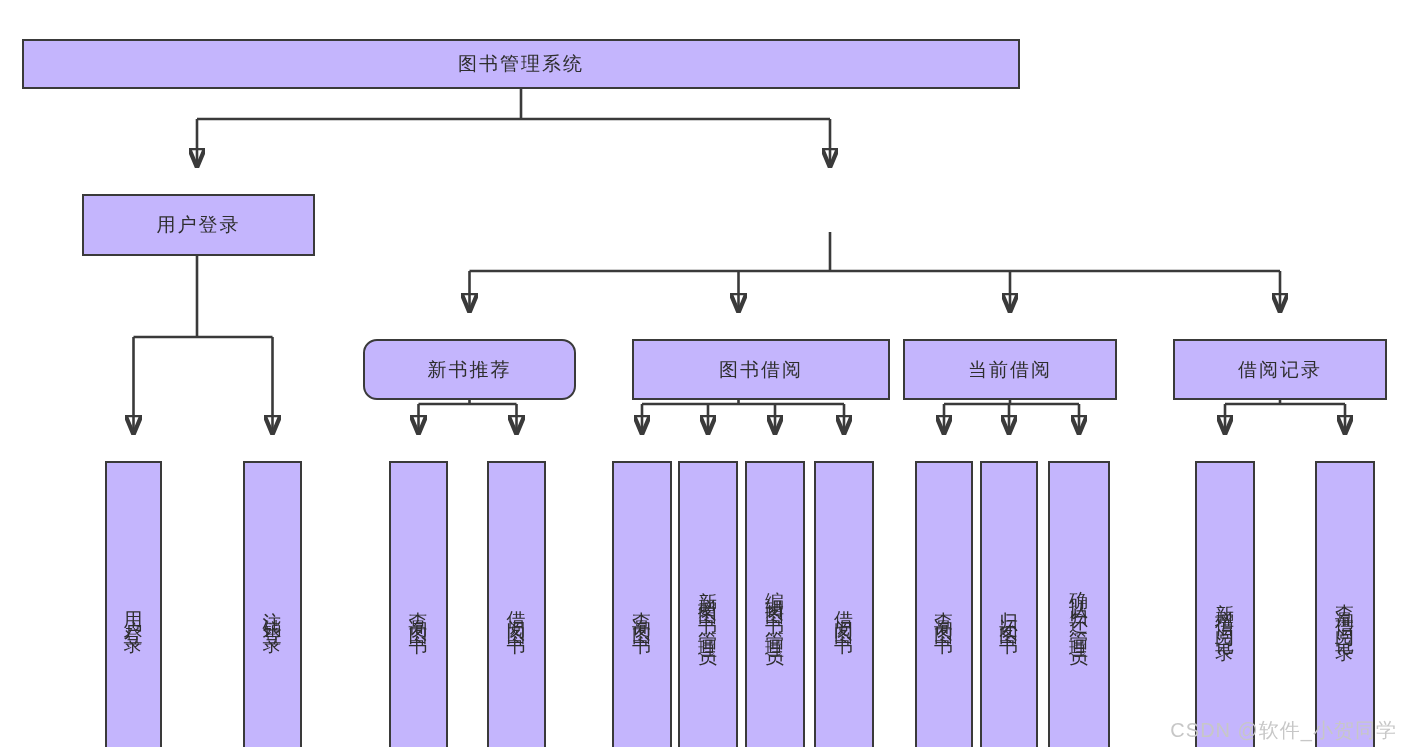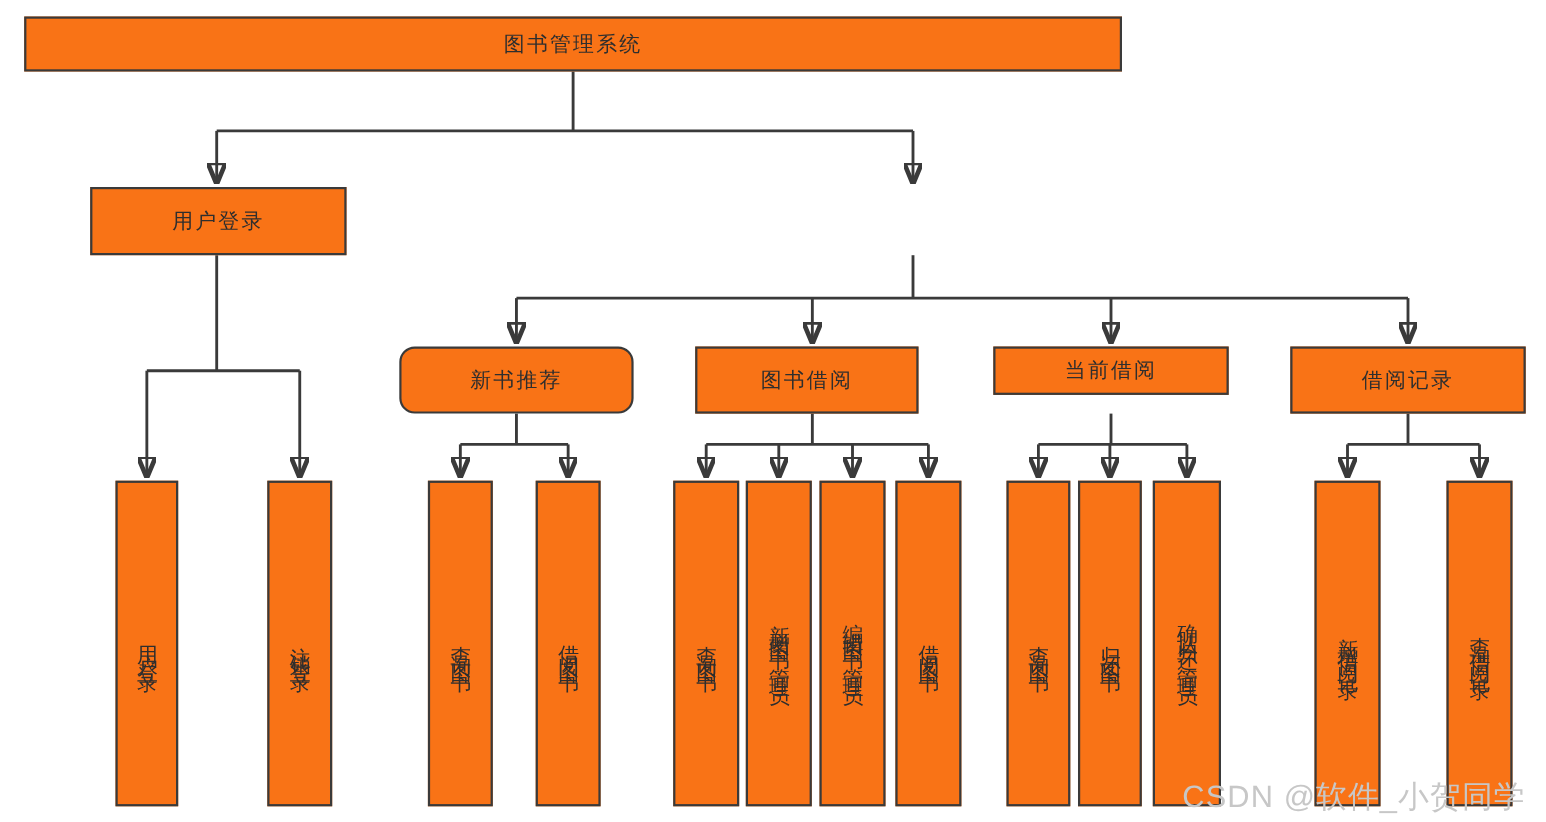--- a/index.html
+++ b/index.html
@@ -26,43 +26,44 @@
   }
   svg.connectors path {
     stroke: #3a3a3a;
     stroke-width: 2.6;
     fill: none;
   }
   .node {
     position: absolute;
     box-sizing: border-box;
     border: 2.5px solid #3a3a3a;
-    background: #f97316;
+    background: #c4b5fd;
     display: flex;
     align-items: center;
     justify-content: center;
     color: #2e2e2e;
     font-size: 19px;
     letter-spacing: 2px;
     z-index: 2;
     text-align: center;
+    margin-top: 24px;
   }
   .leaf {
     writing-mode: vertical-rl;
     font-size: 19px;
     letter-spacing: 8px;
     line-height: 1;
     padding-top: 6px;
   }
   .watermark {
     position: absolute;
-    right: 18px;
+    right: 8px;
     bottom: 3px;
     color: #c7c7c7;
-    font-size: 28px;
+    font-size: 20px;
     letter-spacing: 1px;
     z-index: 3;
     white-space: nowrap;
   }
 </style>
 </head>
 <body>
 
 <div class="stage">
 
@@ -118,24 +119,24 @@
     <span>图书管理系统</span>
   </div>
 
   <div class="node" style="left:82px; top:170px; width:233px; height:62px;">
     <span>用户登录</span>
   </div>
 
   <div class="node" style="left:363px; top:315px; width:213px; height:61px;border-radius:14px;">
     <span>新书推荐</span>
   </div>
-  <div class="node" style="left:632px; top:315px; width:203px; height:61px;">
+  <div class="node" style="left:632px; top:315px; width:258px; height:61px;">
     <span>图书借阅</span>
   </div>
-  <div class="node" style="left:903px; top:315px; width:214px; height:44px;">
+  <div class="node" style="left:903px; top:315px; width:214px; height:61px;">
     <span>当前借阅</span>
   </div>
   <div class="node" style="left:1173px; top:315px; width:214px; height:61px;">
     <span>借阅记录</span>
   </div>
 
   <div class="node leaf" style="left:105px; top:437px; width:57px; height:296px;">
     <span>用户登录</span>
   </div>
   <div class="node leaf" style="left:243px; top:437px; width:59px; height:296px;">

